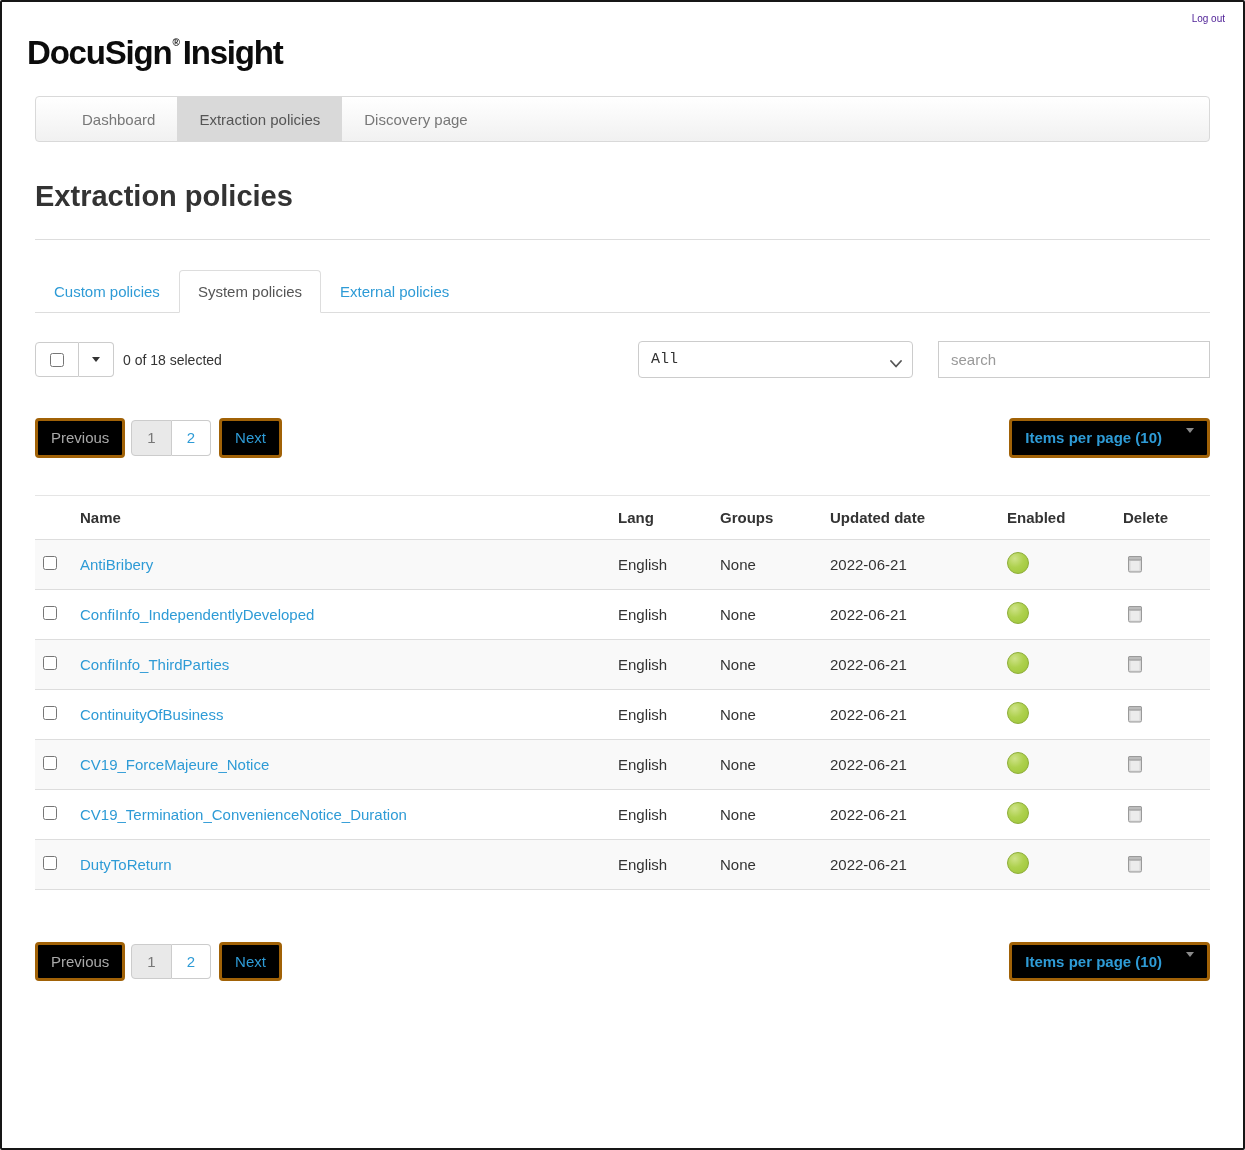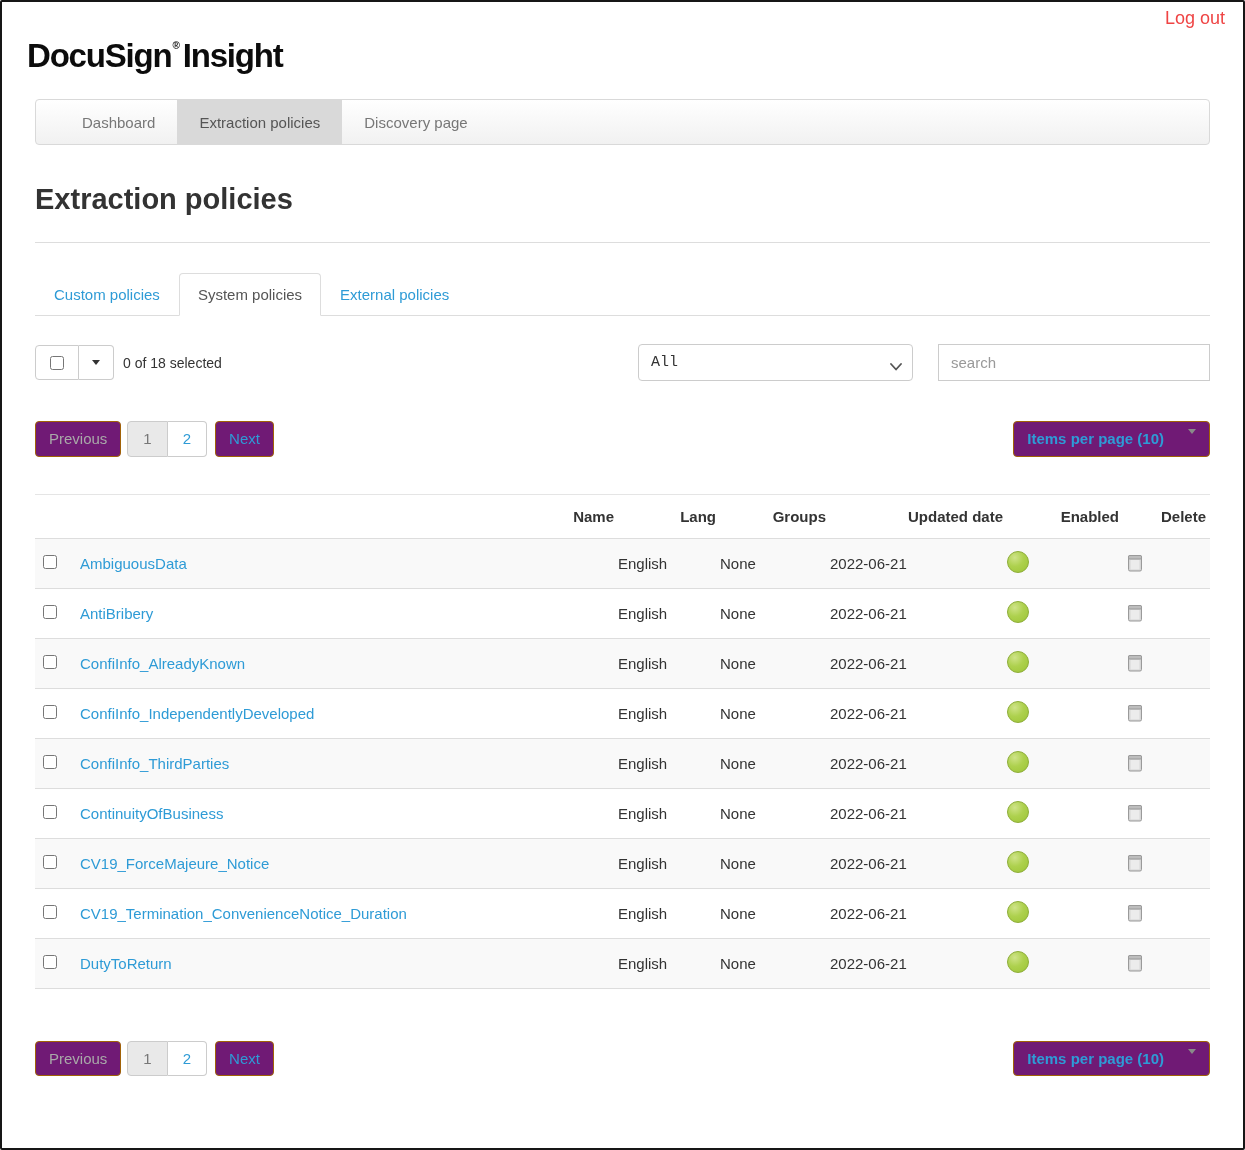--- a/index.html
+++ b/index.html
@@ -14,21 +14,21 @@
     height: 1150px;
     border: 2px solid #161616;
     border-radius: 2px;
     background: #fff;
     overflow: hidden;
   }
   .content { padding: 0 33px; }
 
   
   .topbar { text-align: right; padding: 6px 18px 0 0; }
-  .logout-link { color: #ef4444; font-size: 18px; text-decoration: none; cursor: pointer; }
+  .logout-link { color: #4c1d95; font-size: 10px; text-decoration: none; cursor: pointer; }
 
   
   .logo { margin: 8px 0 0 25px; font-size: 33px; font-weight: bold; letter-spacing: -1.2px; color: #0c0c0c; white-space: nowrap; }
   .logo sup { font-size: 10px; font-weight: bold; vertical-align: 18px; letter-spacing: 0; margin: 0 3px 0 1px; }
 
   
   .navbar {
     margin-top: 24px;
     height: 46px;
     display: flex;
@@ -111,22 +111,22 @@
     font-size: 15px; color: #333;
     border: 1px solid #ccc; border-radius: 0;
     padding: 0 12px;
   }
   .search-input::placeholder { color: #999; opacity: 1; }
 
   
   .pager-row { margin-top: 40px; display: flex; align-items: center; }
   .pager-row.bottom { margin-top: 52px; }
   .btn {
-    background: #701a75;
-    border: 1px solid #a16207;
+    background: #000000;
+    border: 3px solid #a16207;
     border-radius: 4px;
     font-family: "Liberation Sans", sans-serif;
     font-size: 15px;
     padding: 7px 13px;
     cursor: pointer;
     line-height: 1.3;
   }
   .btn.disabled { color: #a9a9a9; cursor: default; }
   .btn.blue { color: #2e9bd6; }
   .page-group { display: inline-flex; margin-left: 6px; }
@@ -148,21 +148,21 @@
   
   table.policies { width: 100%; border-collapse: collapse; margin-top: 37px; table-layout: fixed; }
   col.c-check { width: 45px; }
   col.c-name { width: 538px; }
   col.c-lang { width: 102px; }
   col.c-groups { width: 110px; }
   col.c-updated { width: 177px; }
   col.c-enabled { width: 116px; }
   col.c-delete { width: 87px; }
   .policies th {
-    text-align: right;
+    text-align: left;
     font-size: 15px;
     font-weight: bold;
     color: #333;
     padding: 13px 4px 13px 0;
     border-top: 1px solid #e5e5e5;
     border-bottom: 1px solid #ddd;
   }
   .policies td {
     font-size: 15px;
     padding: 12px 4px 12px 0;
@@ -265,43 +265,20 @@
           <th></th>
           <th>Name</th>
           <th>Lang</th>
           <th>Groups</th>
           <th>Updated date</th>
           <th>Enabled</th>
           <th>Delete</th>
         </tr>
       </thead>
       <tbody>
-  <tr>
-    <td class="check-cell">
-      <input type="checkbox" style="">
-    </td>
-    <td>
-      <a class="policy-link" href="#">AmbiguousData</a>
-    </td>
-    <td>English</td>
-    <td>None</td>
-    <td>2022-06-21</td>
-    <td>
-      <span class="enabled-dot"></span>
-    </td>
-    <td>
-      <span class="trash-btn">
-        <svg width="16" height="20" viewBox="0 0 16 20">
-          <rect x="1.5" y="3.5" width="13" height="15.5" rx="1.5" fill="#d6d6d6" stroke="#9a9a9a"></rect>
-          <rect x="3.5" y="8" width="9" height="9.5" fill="#ececec"></rect>
-          <rect x="1.5" y="3.5" width="13" height="3.5" rx="1.2" fill="#bdbdbd" stroke="#9a9a9a"></rect>
-        </svg>
-      </span>
-    </td>
-  </tr>
 
   <tr>
     <td class="check-cell">
       <input type="checkbox" style="">
     </td>
     <td>
       <a class="policy-link" href="#">AntiBribery</a>
     </td>
     <td>English</td>
     <td>None</td>
@@ -313,43 +290,20 @@
       <span class="trash-btn">
         <svg width="16" height="20" viewBox="0 0 16 20">
           <rect x="1.5" y="3.5" width="13" height="15.5" rx="1.5" fill="#d6d6d6" stroke="#9a9a9a"></rect>
           <rect x="3.5" y="8" width="9" height="9.5" fill="#ececec"></rect>
           <rect x="1.5" y="3.5" width="13" height="3.5" rx="1.2" fill="#bdbdbd" stroke="#9a9a9a"></rect>
         </svg>
       </span>
     </td>
   </tr>
 
-  <tr>
-    <td class="check-cell">
-      <input type="checkbox" style="">
-    </td>
-    <td>
-      <a class="policy-link" href="#">ConfiInfo_AlreadyKnown</a>
-    </td>
-    <td>English</td>
-    <td>None</td>
-    <td>2022-06-21</td>
-    <td>
-      <span class="enabled-dot"></span>
-    </td>
-    <td>
-      <span class="trash-btn">
-        <svg width="16" height="20" viewBox="0 0 16 20">
-          <rect x="1.5" y="3.5" width="13" height="15.5" rx="1.5" fill="#d6d6d6" stroke="#9a9a9a"></rect>
-          <rect x="3.5" y="8" width="9" height="9.5" fill="#ececec"></rect>
-          <rect x="1.5" y="3.5" width="13" height="3.5" rx="1.2" fill="#bdbdbd" stroke="#9a9a9a"></rect>
-        </svg>
-      </span>
-    </td>
-  </tr>
 
   <tr>
     <td class="check-cell">
       <input type="checkbox" style="">
     </td>
     <td>
       <a class="policy-link" href="#">ConfiInfo_IndependentlyDeveloped</a>
     </td>
     <td>English</td>
     <td>None</td>

